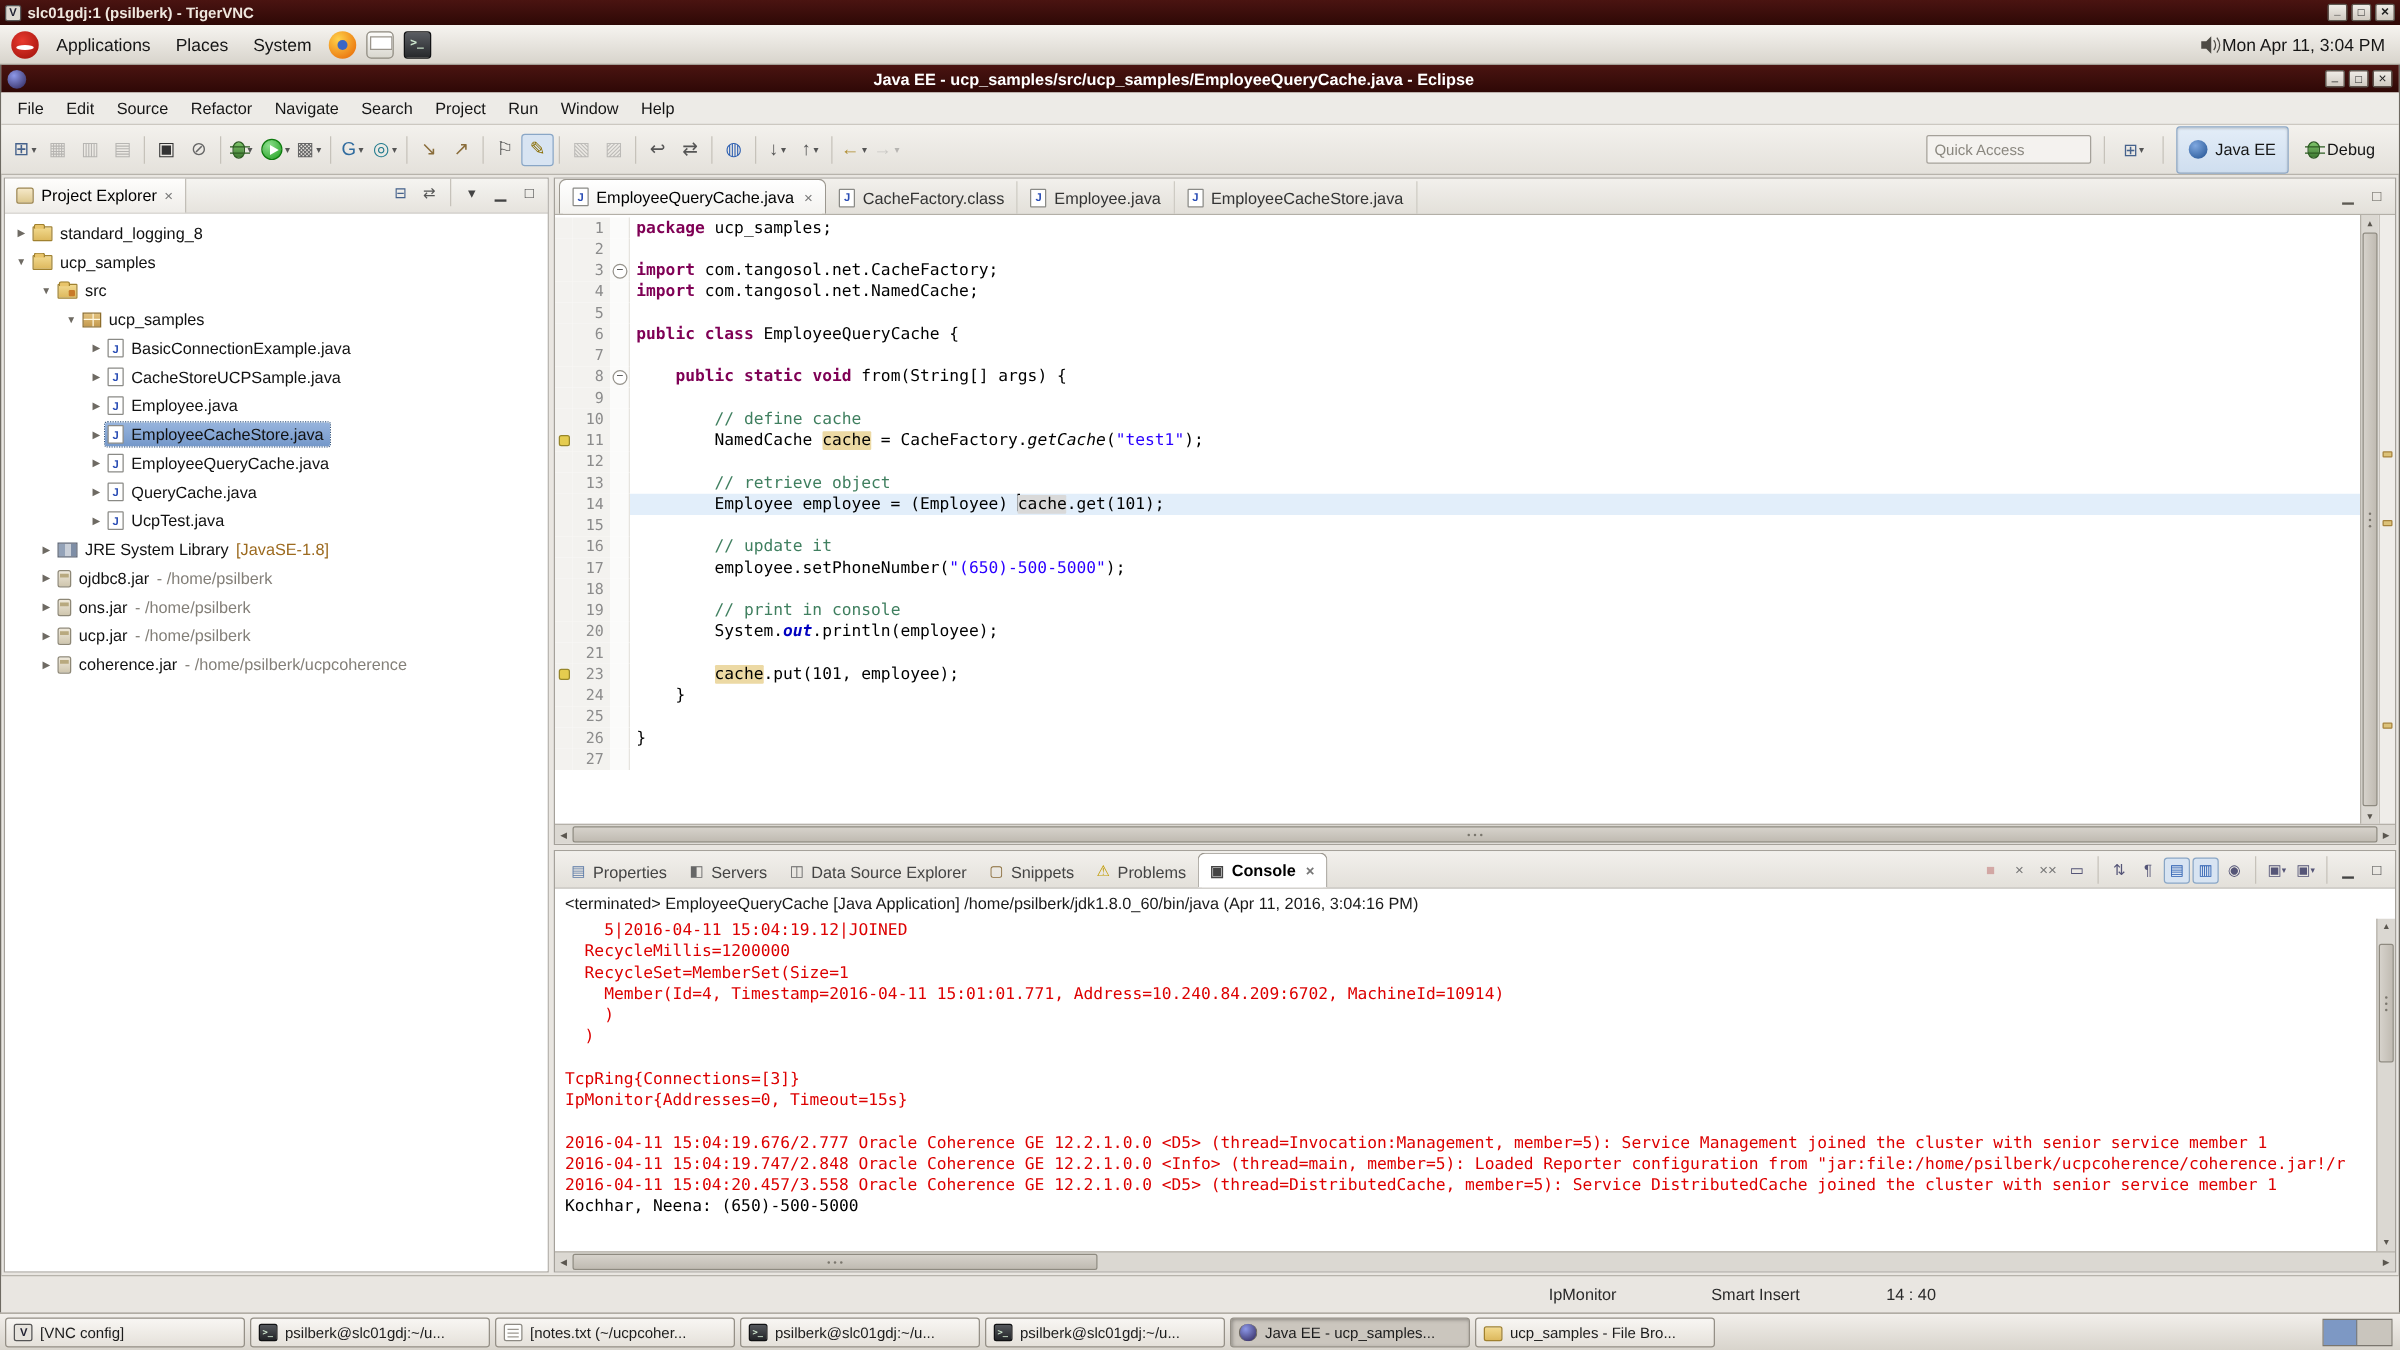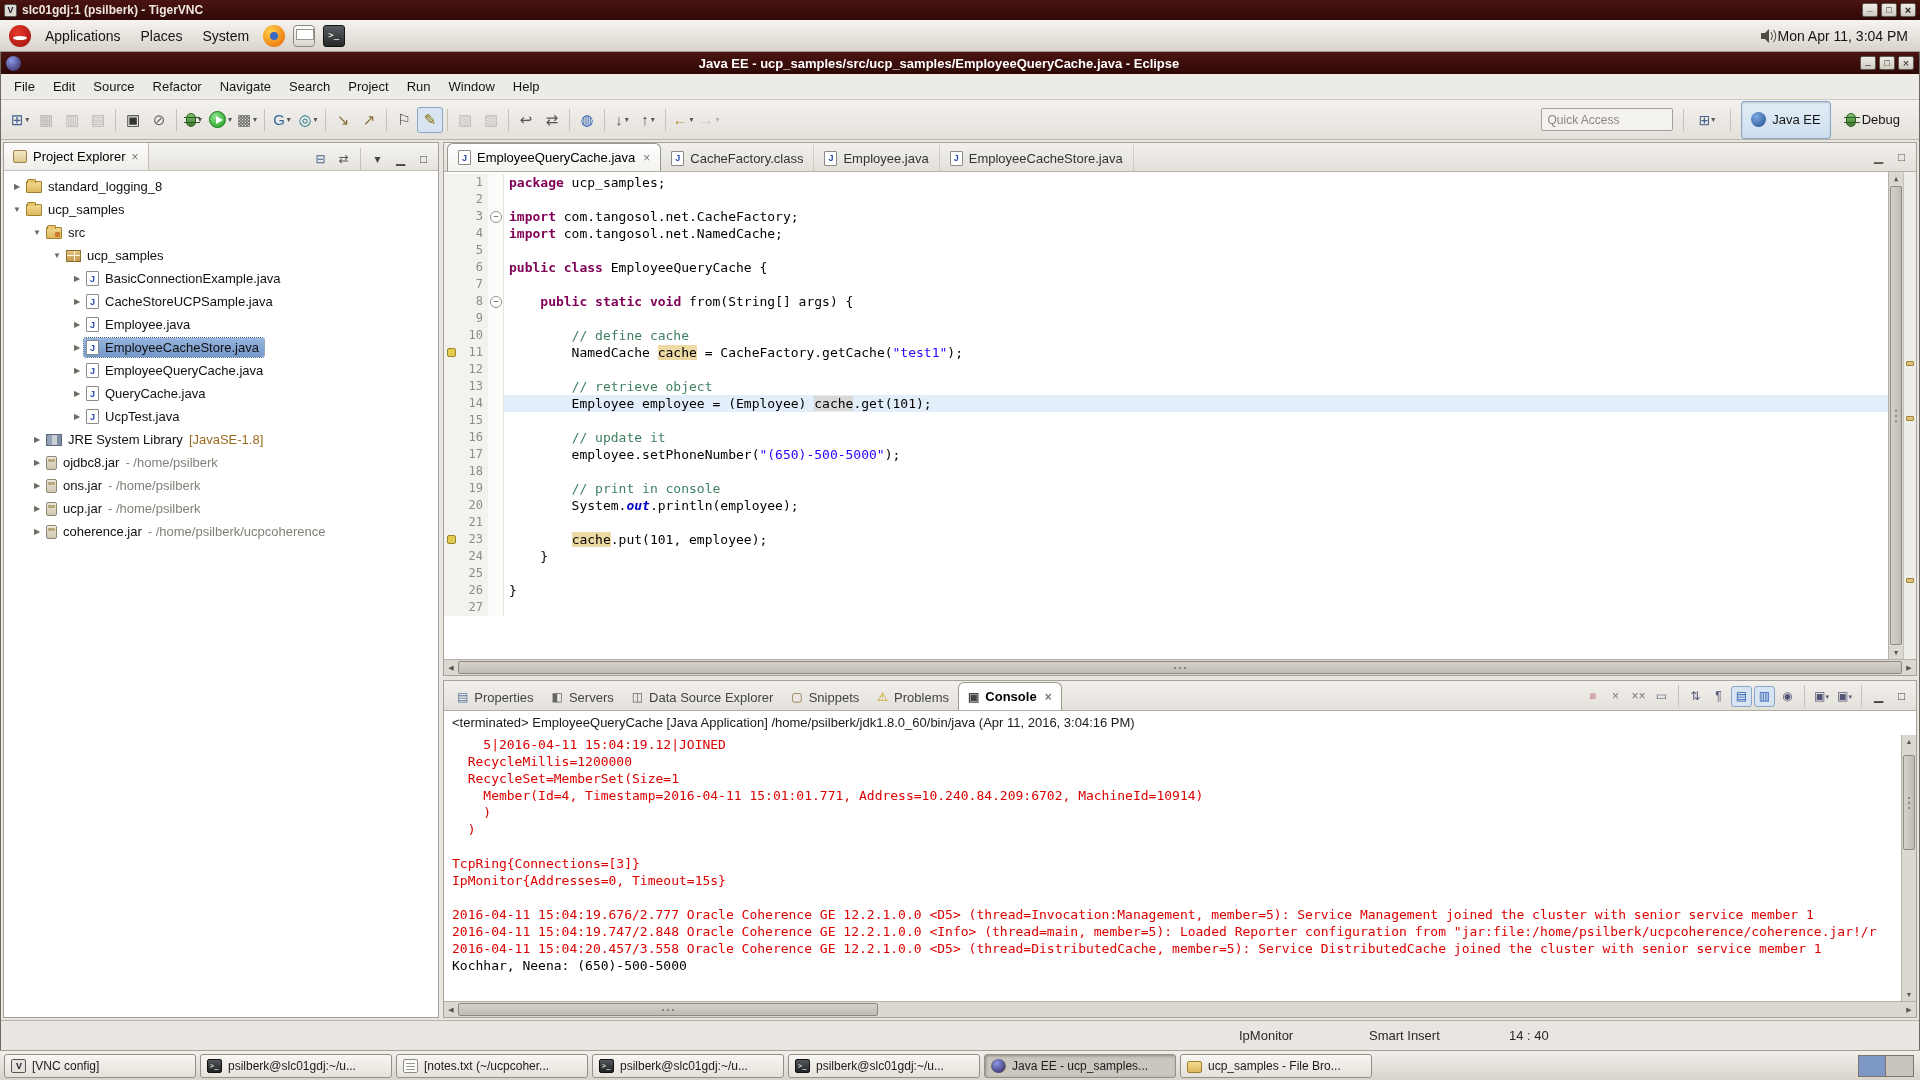--- a/index.html
+++ b/index.html
@@ -62,21 +62,21 @@
   .persp-ico.javaee{background:radial-gradient(circle at 35% 30%,#7fa8e0,#1f4f8f);border-radius:50%}
   .openp{display:flex;align-items:center;height:26px;padding:0 5px;border-radius:3px;color:#46628c;font-size:14px;gap:1px}
 
   
   .e-main{flex:1;min-height:0;display:flex;padding:2px}
   .sash-v{width:4px;flex:none}
   .sash-h{height:4px;flex:none}
 
   
   .explorer{width:436px;flex:none;display:flex;flex-direction:column;background:#fff;border:1px solid #a5a19a}
-  .view-head{height:28px;flex:none;background:linear-gradient(#f5f4f1,#e6e3dd);border-bottom:1px solid #c2beb7;display:flex;align-items:flex-end}
+  .view-head{height:28px;flex:none;background:linear-gradient(#f5f4f1,#e6e3dd);border-bottom:1px solid #c2beb7;display:flex;align-items:flex-start}
   .view-tab{display:flex;align-items:center;gap:6px;padding:0 9px;height:100%;background:linear-gradient(#fefdfc,#efede9);border-right:1px solid #c2beb7;font-size:13px;color:#000}
   .vclose{color:#777;font-size:12px}
   .view-actions{margin-left:auto;display:flex;align-items:center;gap:2px;padding-right:4px}
   .vabtn{width:21px;height:21px;display:flex;align-items:center;justify-content:center;border-radius:3px;font-size:12px;color:#5d5a53;line-height:1}
   .vabtn.pressed{background:#d8e4f2;border:1px solid #89a6c6;color:#2a5db0}
   .vt-ico{width:14px;height:13px;background:linear-gradient(#f5e8c8,#ddc88e);border:1px solid #9a824a;border-radius:2px}
   .tree{flex:1;overflow:hidden;padding-top:4px;font-size:13px;background:#fff}
   .trow{height:23px;display:flex;align-items:center}
   .arrow{width:14px;flex:none;text-align:center;color:#6e6a63;font-size:8px}
   .tlbl-wrap{display:flex;align-items:center;gap:6px;padding:2px 5px 2px 2px;border-radius:2px;white-space:nowrap}
@@ -112,21 +112,21 @@
   .lmark{width:14px;flex:none;background:#f3f2ef;display:flex;align-items:center;justify-content:center}
   .occ-marker{width:9px;height:9px;background:#e5cc4f;border:1px solid #97862a;border-radius:2px}
   .lnum{width:30px;flex:none;background:#f3f2ef;color:#8c8c8c;text-align:right;padding-right:5px;font-size:12px}
   .lfold{width:16px;flex:none;background:#fbfbfa;border-right:1px solid #e6e4df;position:relative}
   .lfold.has::before{content:"−";position:absolute;left:2px;top:3px;width:10px;height:10px;border:1px solid #96938c;border-radius:50%;background:#fff;color:#555;font-size:9px;line-height:9px;text-align:center}
   .ctext{flex:1;white-space:pre;padding-left:5px;color:#000}
   .cline.current .ctext{background:#e2eefa}
   .tk-k{color:#7f0055;font-weight:bold}
   .tk-s{color:#2a00ff}
   .tk-c{color:#3f7f5f}
-  .tk-i{}
+  .tk-i{font-style:italic}
   .tk-f{color:#0000c0;font-style:italic;font-weight:bold}
   .tk-ow{background:#ecd9a4;border-radius:1px}
   .tk-or{background:#d9d9d9;border-radius:1px}
   .caret{display:inline-block;width:0;height:14px;border-left:2px solid #000;vertical-align:-2px;margin-right:-2px}
 
   
   .vsb{width:15px;flex:none;background:#dbd8d2;border-left:1px solid #b5b1a9;position:relative}
   .sb-arrow{position:absolute;left:0;right:0;height:13px;display:flex;align-items:center;justify-content:center;font-size:7px;color:#5a564f}
   .sb-arrow.up{top:0}.sb-arrow.down{bottom:0}
   .vthumb{position:absolute;left:1px;right:1px;background:linear-gradient(90deg,#d6d2cb,#c0bbb2);border:1px solid #8e8a80;border-radius:2px}

